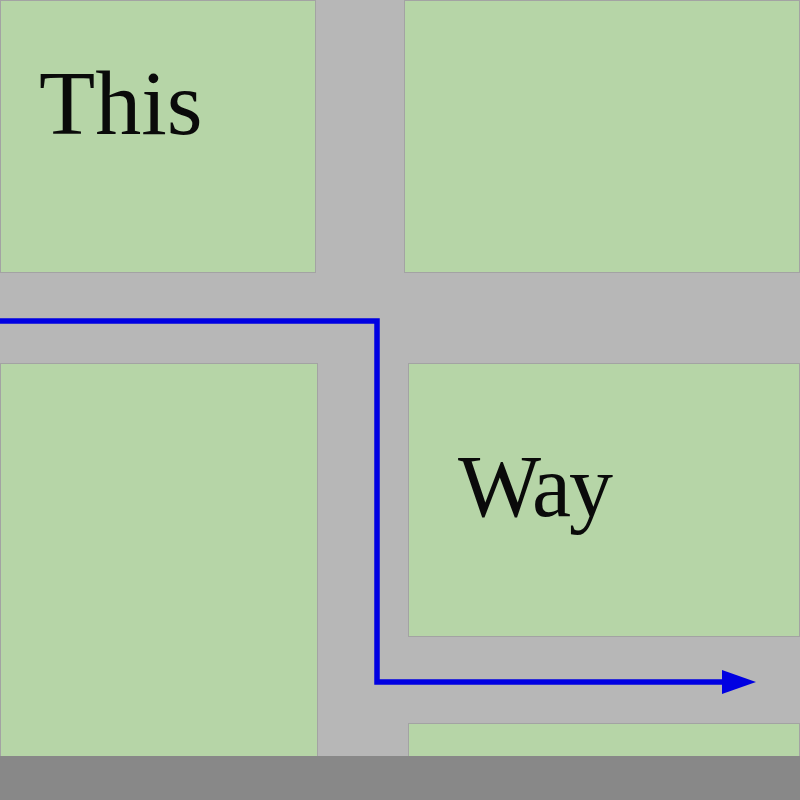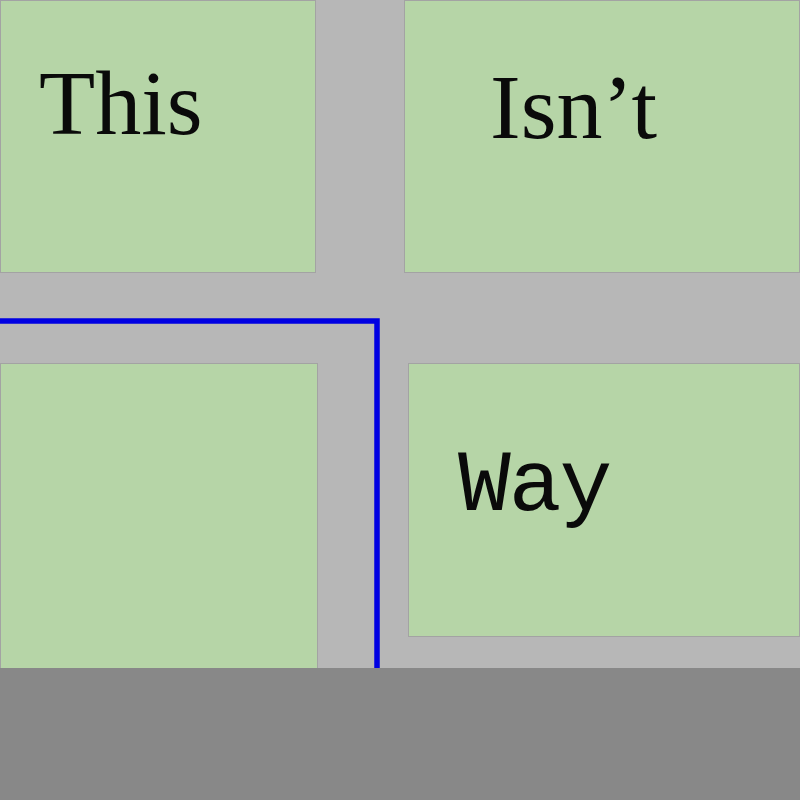--- a/index.html
+++ b/index.html
@@ -5,21 +5,21 @@
   :root{
     --block-green:#b6d5a7;
     --road-gray:#b7b7b7;
     --block-border:#a3a3a3;
     --route-blue:#0000e2;
     --label-black:#0a0a0a;
   }
   html,body{margin:0;padding:0;background:#888;}
   #map-canvas{
     position:relative;
-    width:800px;height:668px;
+    width:800px;height:756px;
     background:var(--road-gray);
     overflow:hidden;
     font-family:"Liberation Serif", serif;
   }
   .block{
     position:absolute;
     background:var(--block-green);
     border:1px solid var(--block-border);
     box-sizing:border-box;
   }
@@ -39,21 +39,21 @@
   #label-this {left:39px; top:57px;}
   #label-isnt {left:490px;top:61px;}
   #label-the-fastest{
     left:32px; top:376px;
     width:300px;
     line-height:102px;
     white-space:normal;
   }
   #label-way{
     left:458px; top:443px;
-    font-family:Liberation Mono, monospace;
+    font-family:Liberation Serif, serif;
     font-size:88px;
     letter-spacing:-2px;
   }
   #route-svg{
     position:absolute;left:0;top:0;width:800px;height:800px;
     pointer-events:none;
   }
   #route-svg .route-line{
     fill:none;
     stroke:var(--route-blue);
@@ -71,21 +71,20 @@
 <div id="map-canvas">
 
   <div class="block" id="block-this"></div>
   <div class="block" id="block-isnt"></div>
   <div class="block" id="block-the-fastest"></div>
   <div class="block" id="block-way"></div>
   <div class="block" id="block-bottom-right"></div>
 
   <div class="block-label" id="label-this">This</div>
 
-  <div class="block-label" id="label-isnt">Isn’t</div>
 
 
   <div class="block-label" id="label-way">Way</div>
 
   <svg id="route-svg" viewBox="0 0 800 800" xmlns="http://www.w3.org/2000/svg">
     <path class="route-line" d="M 0 321 L 377 321 L 377 682 L 723 682"></path>
     <polygon class="route-head" points="722,670 756,682 722,694"></polygon>
   </svg>
 
 </div>

